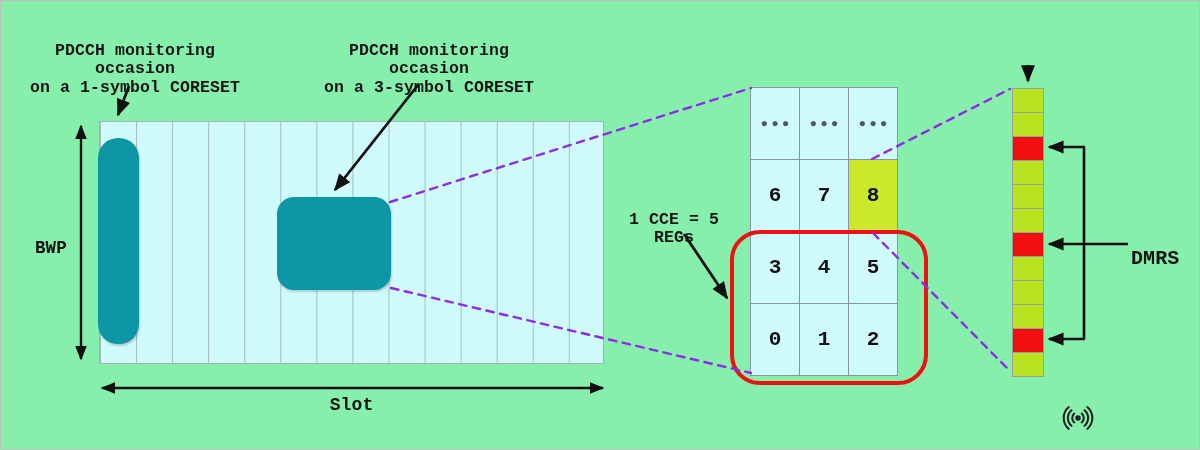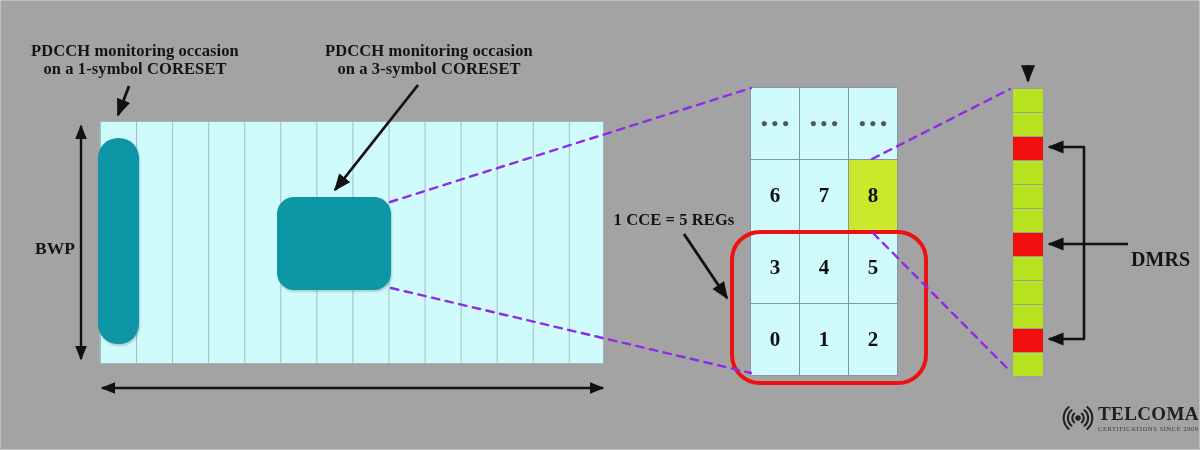--- a/index.html
+++ b/index.html
@@ -1,19 +1,19 @@
 <!DOCTYPE html>
 <html><head>
 <meta charset="utf-8">
 <style>
   html,body{margin:0;padding:0;background:#fff;}
   .canvas{
-    position:relative;width:1198px;height:448px;background:#a3a3a3;
+    position:relative;width:1198px;height:448px;background:#86efac;
     border:1px solid #bfbfbf;overflow:hidden;
-    font-family:Liberation Serif, serif;color:#141414;
+    font-family:Liberation Mono, monospace;color:#141414;
   }
   .lbl{position:absolute;font-weight:700;white-space:pre-line;line-height:1.12;letter-spacing:.1px;text-align:right;}
   .lbl.center{text-align:center;}
   
   .slot-grid{
     position:absolute;left:98px;top:120px;width:505px;height:243px;
     background:#cffbfc;border:1.5px solid #9fb4b6;box-sizing:border-box;
     background-image:linear-gradient(to right,#a3bcbe 1.2px,transparent 1.2px);
     background-size:36.07px 100%;
   }
@@ -52,20 +52,21 @@
 
   <div class="slot-grid"></div>
   <div class="mo-1sym"></div>
   <div class="mo-3sym"></div>
 
   <div class="lbl center" style="left:18px;top:41px;width:232px;font-size:16.5px;">PDCCH monitoring occasion
 on a 1-symbol CORESET</div>
   <div class="lbl center" style="left:312px;top:41px;width:232px;font-size:16.5px;">PDCCH monitoring occasion
 on a 3-symbol CORESET</div>
   <div class="lbl" style="left:34px;top:238px;font-size:17.5px;">BWP</div>
+  <div class="lbl center" style="left:98px;top:394px;width:505px;font-size:18px;">Slot</div>
   <div class="lbl center" style="left:612px;top:210px;width:122px;font-size:16.5px;">1 CCE = 5 REGs</div>
   <div class="lbl" style="left:1130px;top:233px;font-size:20px;margin-top:14px;">DMRS</div>
 
   <div class="cce-grid">
     <div class="cce-cell dots">●●●</div>
     <div class="cce-cell dots">●●●</div>
     <div class="cce-cell dots">●●●</div>
     <div class="cce-cell" data-type="reg">6</div>
     <div class="cce-cell" data-type="reg">7</div>
     <div class="cce-cell" data-type="reg-highlight">8</div>
@@ -127,19 +128,15 @@
       <g stroke="#1f1f1f" stroke-width="1.9" fill="none" stroke-linecap="round">
         <path d="M12.5 11.8 A5.5 5.5 0 0 0 12.5 20.2"></path>
         <path d="M9.9 8.7 A9.5 9.5 0 0 0 9.9 23.3"></path>
         <path d="M7.3 5.7 A13.5 13.5 0 0 0 7.3 26.3"></path>
         <path d="M19.5 11.8 A5.5 5.5 0 0 1 19.5 20.2"></path>
         <path d="M22.1 8.7 A9.5 9.5 0 0 1 22.1 23.3"></path>
         <path d="M24.7 5.7 A13.5 13.5 0 0 1 24.7 26.3"></path>
       </g>
       <circle cx="16" cy="16" r="2.6" fill="#1f1f1f"></circle>
     </svg>
-    <div class="logo-text">
-      <span class="logo-name">TELCOMA</span>
-      <span class="logo-tag">CERTIFICATIONS SINCE 2009</span>
-    </div>
   </div>
 
 </div>
 
 </body></html>

